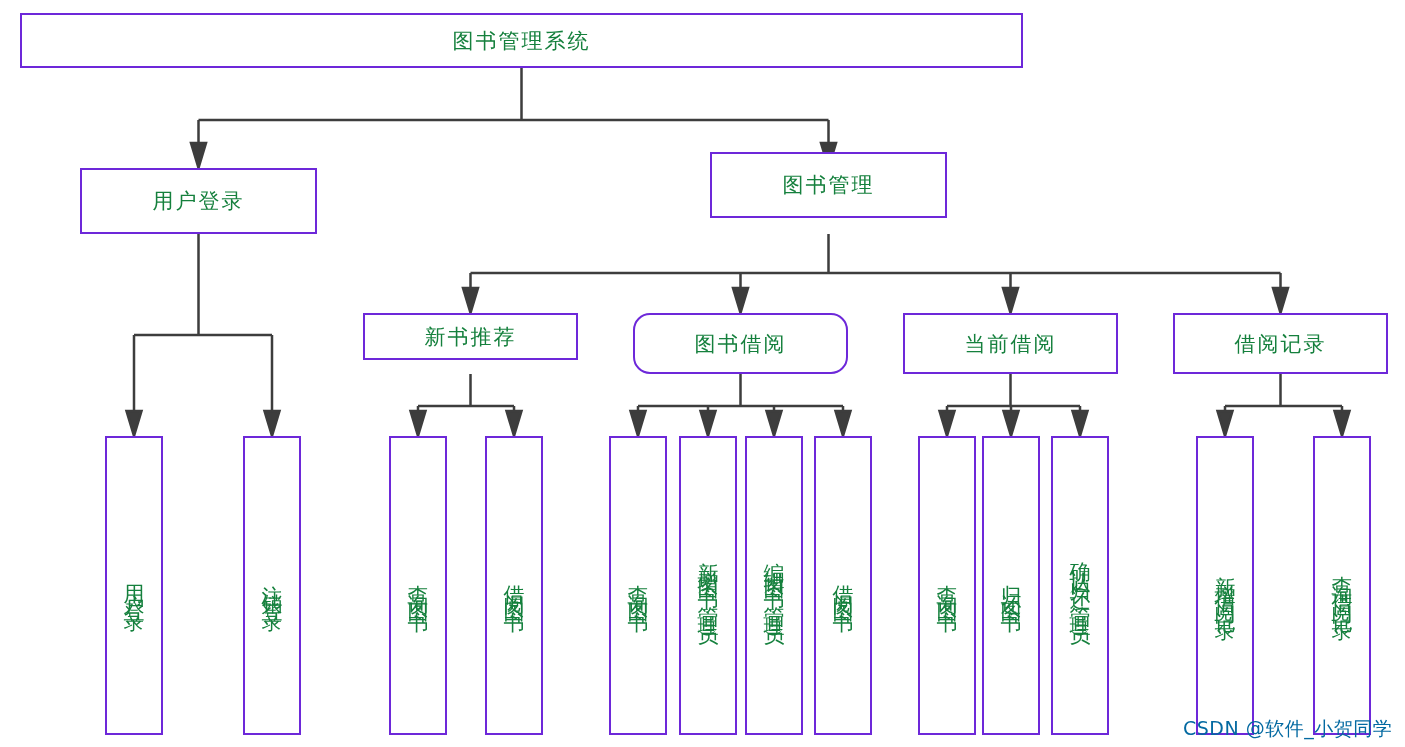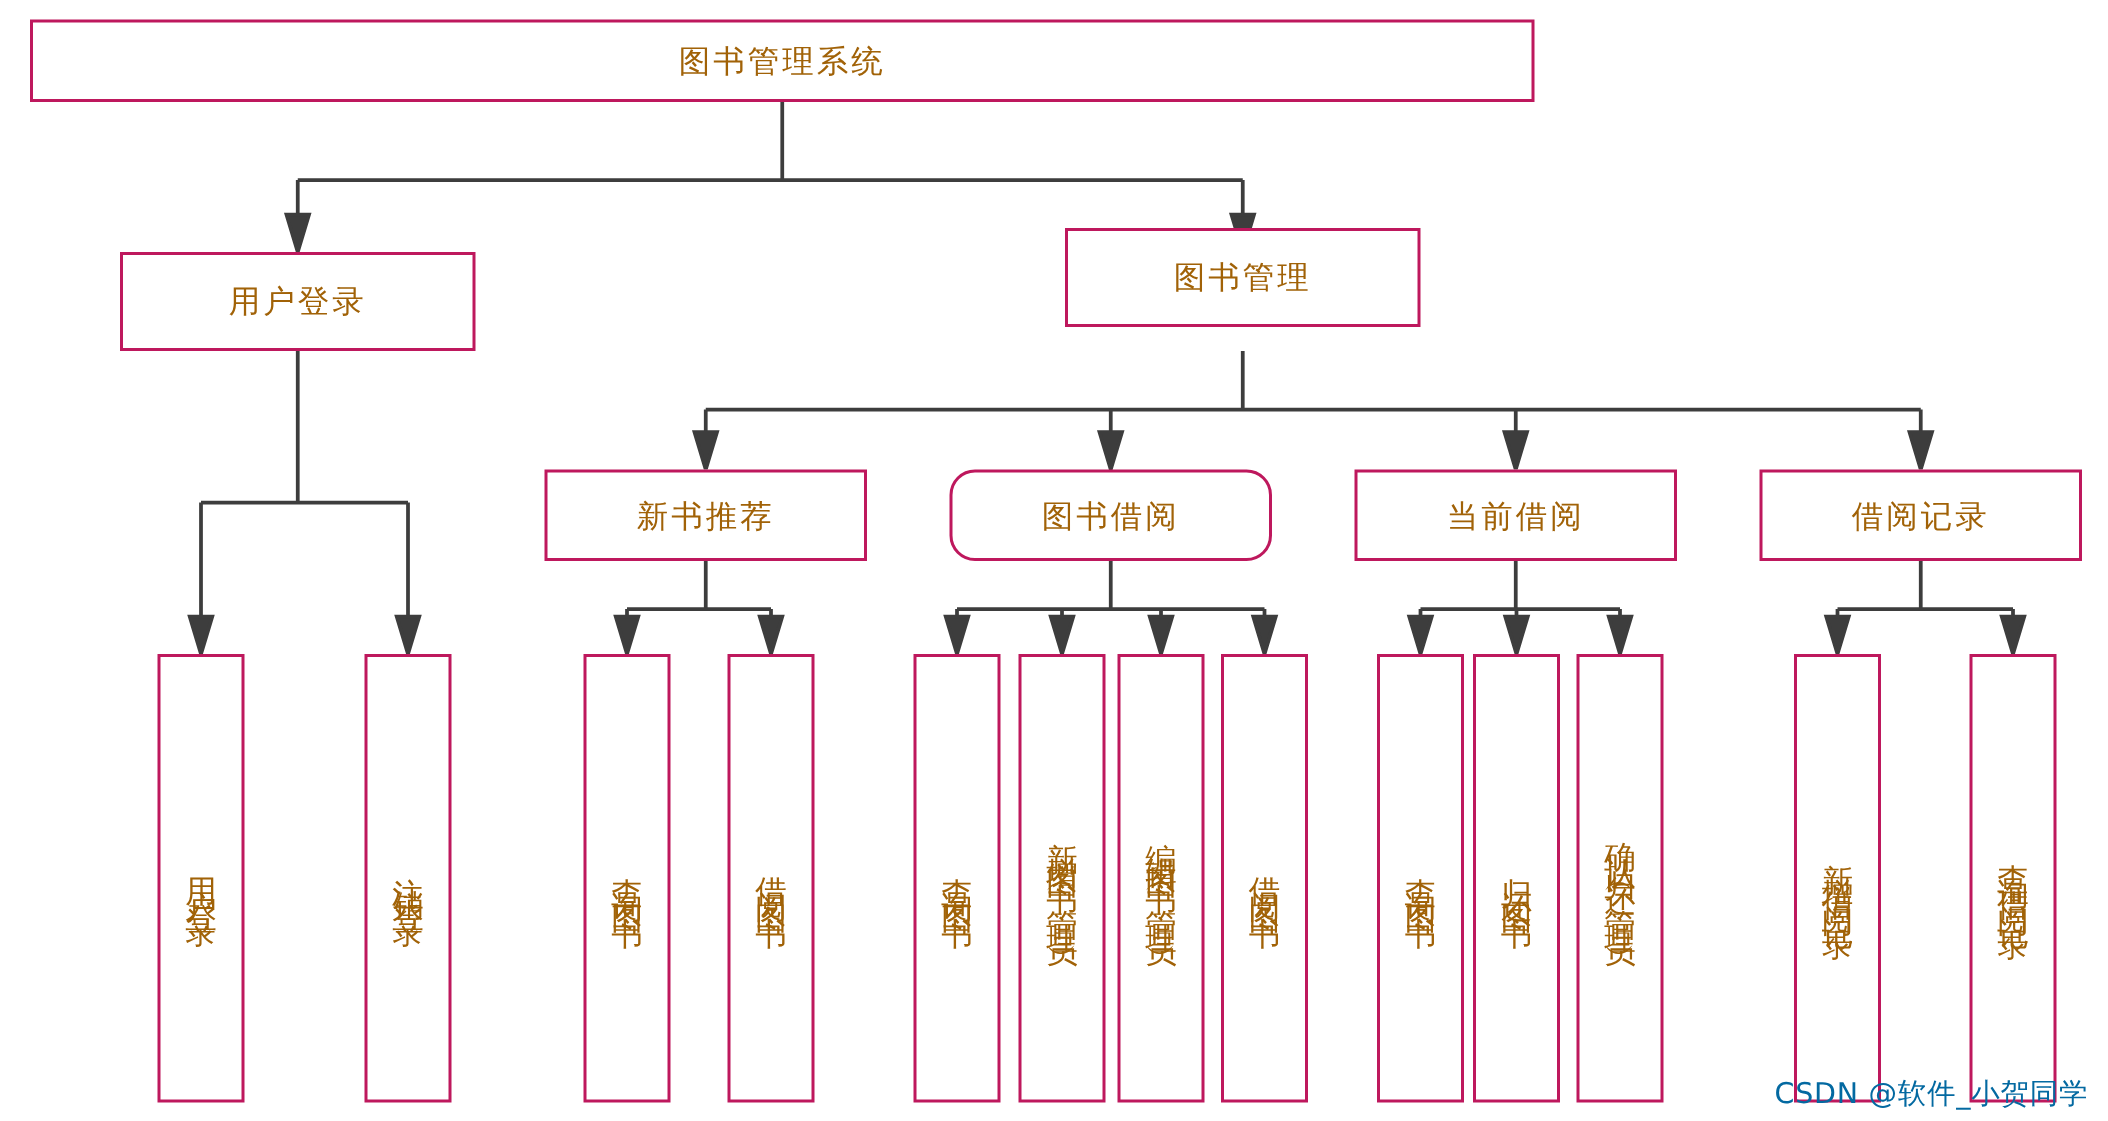--- a/index.html
+++ b/index.html
@@ -4,23 +4,23 @@
 <style>
   * { margin:0; padding:0; box-sizing:border-box; }
   html,body { background:#ffffff; }
   body {
     width:1405px; height:747px; position:relative; overflow:hidden;
     font-family:"DejaVu Sans","Liberation Sans",sans-serif;
   }
   .stage { position:absolute; left:0; top:0; width:1405px; height:747px; background:#ffffff; }
   svg.connectors { position:absolute; left:0; top:0; width:1405px; height:747px; z-index:1; }
   .node {
-    position:absolute; background:#ffffff; border:2px solid #be185d;
+    position:absolute; background:#ffffff; border:2px solid #6d28d9;
     display:flex; align-items:center; justify-content:center;
-    color:#a16207; z-index:2;
+    color:#15803d; z-index:2;
   }
   .node.h { font-size:21px; letter-spacing:2px; font-weight:500; }
   .node.v span {
     writing-mode:vertical-rl; text-orientation:mixed;
     font-size:21px; letter-spacing:9px; line-height:1.15; font-weight:500;
     white-space:nowrap;
   }
   .watermark {
     position:absolute; left:1183px; top:716px; z-index:3;
     font-size:19px; letter-spacing:0.5px; color:#0369a1; white-space:nowrap;
@@ -81,21 +81,21 @@
         <polygon points="1334.5,411 1349.5,411 1342,436"></polygon>
       </g>
     </g>
   </svg>
 
   <div class="node h" style="left:20px; top:13px; width:1003px; height:55px;">图书管理系统</div>
 
   <div class="node h" style="left:80px; top:168px; width:237px; height:66px;">用户登录</div>
   <div class="node h" style="left:710px; top:152px; width:237px; height:66px;">图书管理</div>
 
-  <div class="node h" style="left:363px; top:313px; width:215px; height:61px;">新书推荐</div>
+  <div class="node h" style="left:363px; top:313px; width:215px; height:47px;">新书推荐</div>
   <div class="node h" style="left:633px; top:313px; width:215px; height:61px;border-radius:17px;">图书借阅</div>
   <div class="node h" style="left:903px; top:313px; width:215px; height:61px;text-align:right;">当前借阅</div>
   <div class="node h" style="left:1173px; top:313px; width:215px; height:61px;">借阅记录</div>
 
   <div class="node v" style="left:105px; top:436px; width:58px; height:299px;">
     <span>用户登录</span>
   </div>
   <div class="node v" style="left:243px; top:436px; width:58px; height:299px;">
     <span>注销登录</span>
   </div>

